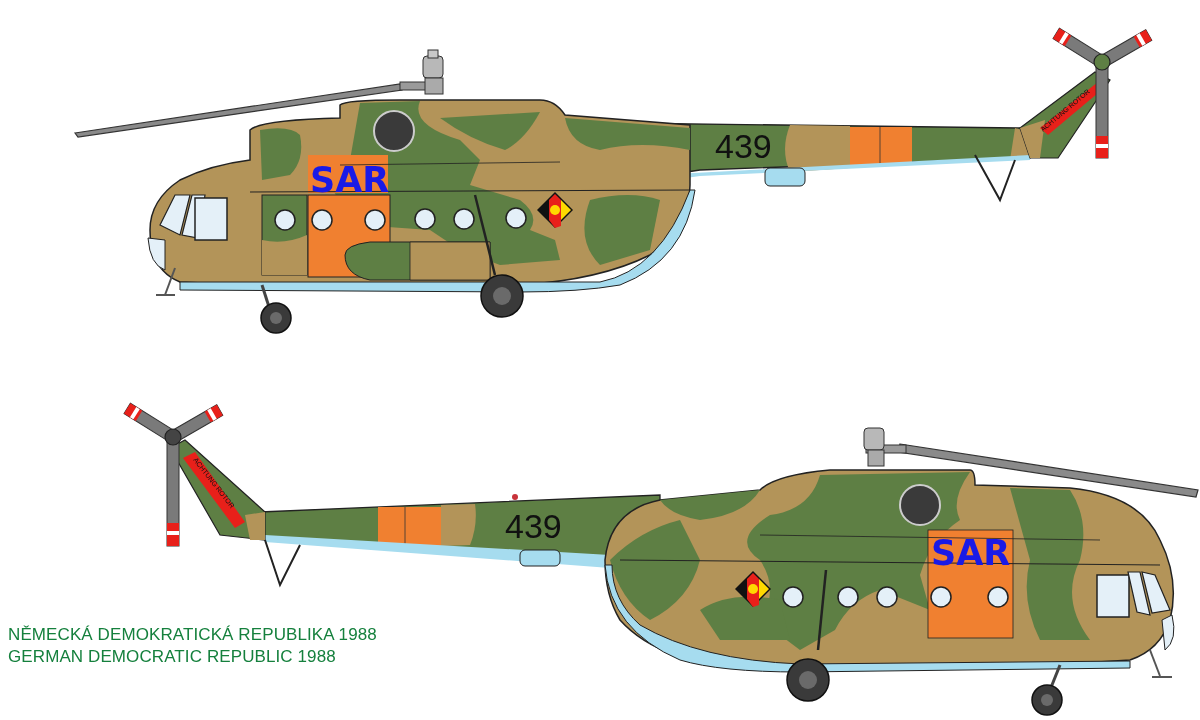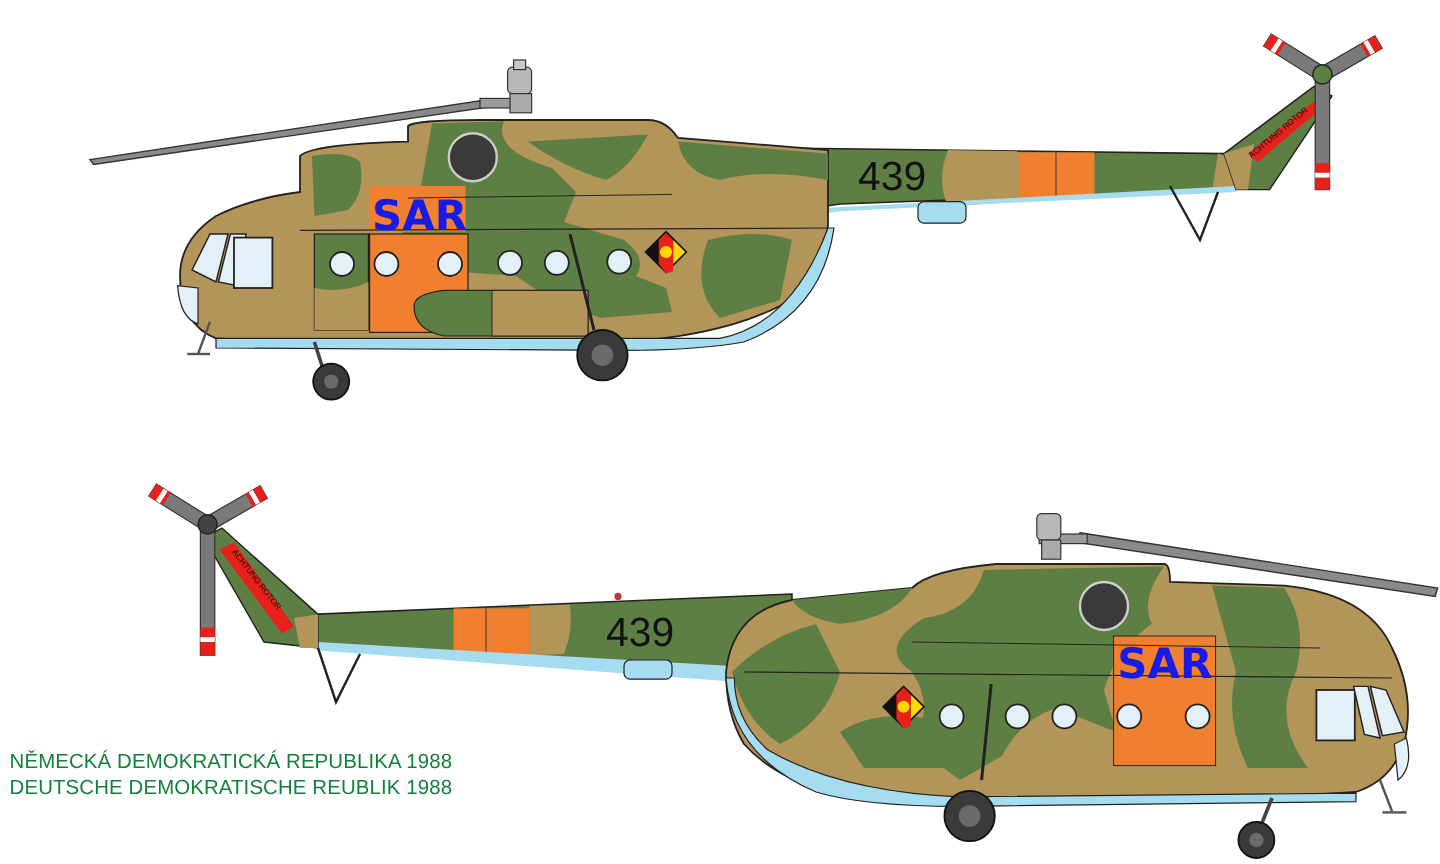--- a/index.html
+++ b/index.html
@@ -215,14 +215,14 @@
     <line x1="1060" y1="665" x2="1050" y2="690" stroke="#444" stroke-width="3"></line>
     <circle cx="1047" cy="700" r="15" fill="#3a3a3a" stroke="#111" stroke-width="1.5"></circle>
     <circle cx="1047" cy="700" r="6" fill="#6a6a6a"></circle>
     <line x1="1150" y1="650" x2="1160" y2="676" stroke="#555" stroke-width="2"></line>
     <line x1="1152" y1="677" x2="1172" y2="677" stroke="#555" stroke-width="2"></line>
   </g>
 </svg>
 
 <div class="caption">
   <div>NĚMECKÁ DEMOKRATICKÁ REPUBLIKA 1988</div>
-  <div>DEUTSCHE DEMOKRATISCHE REUBLIK 1988</div>
+  <div>GERMAN DEMOCRATIC REPUBLIC 1988</div>
 </div>
 
 </body></html>

